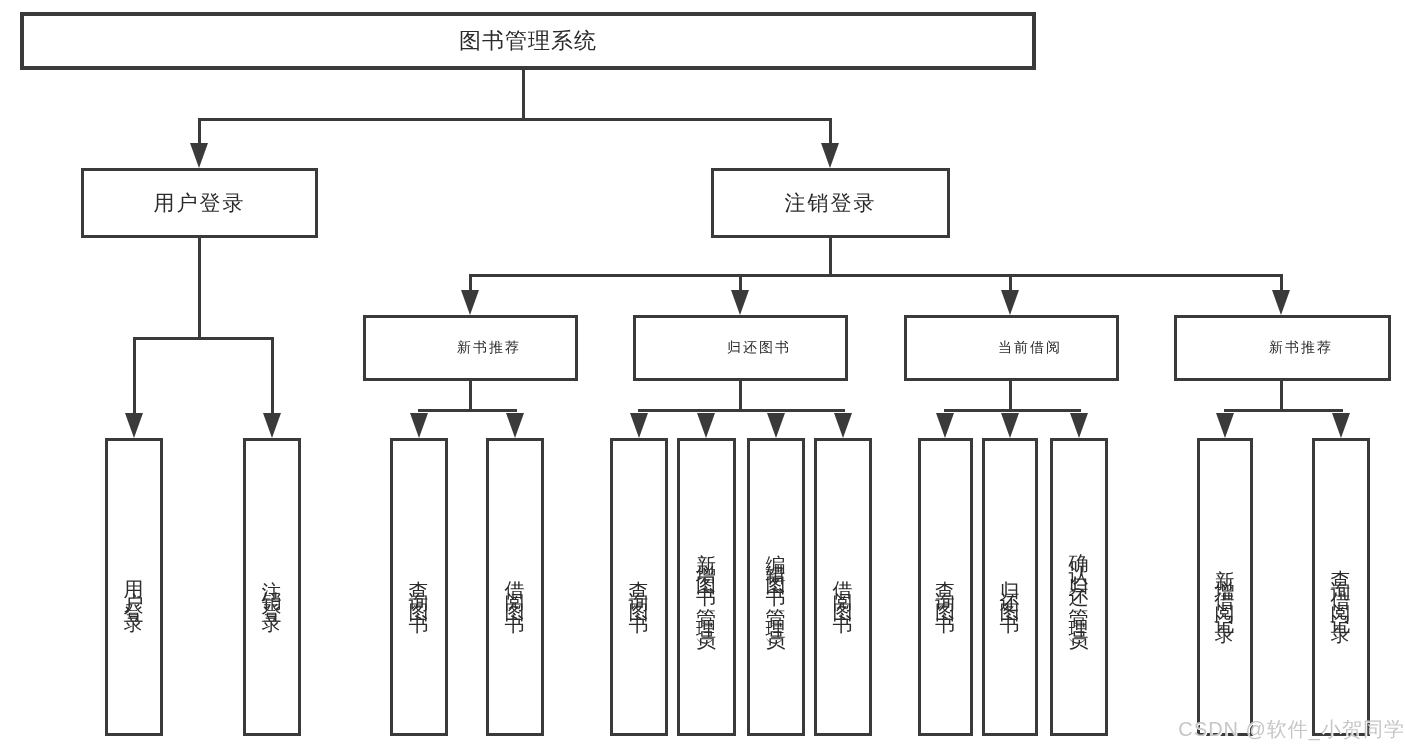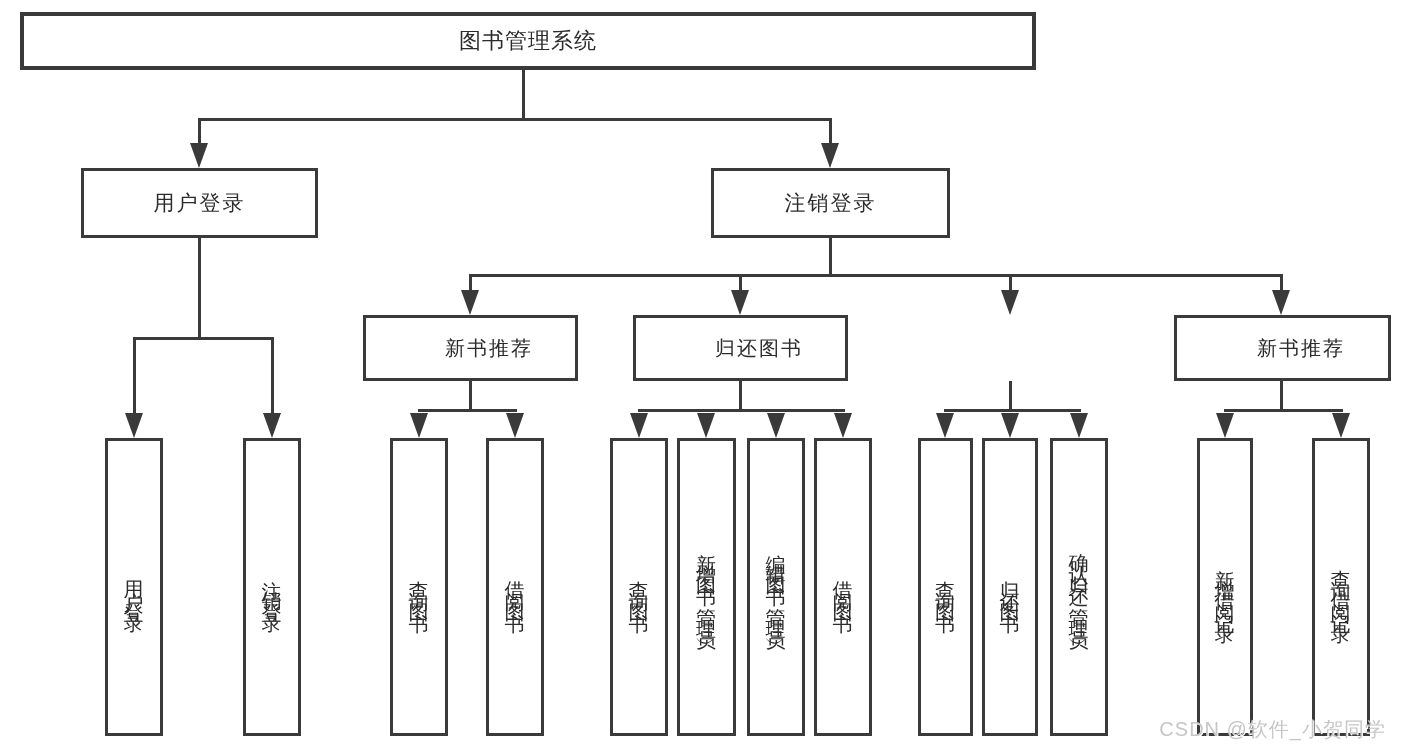--- a/index.html
+++ b/index.html
@@ -21,42 +21,42 @@
     background:#fff;
     border:3px solid var(--line);
     color:var(--text);
     display:flex;
     align-items:center;
     justify-content:center;
     text-align:center;
   }
   .root-box{border-width:4px;font-size:22px;letter-spacing:1px;}
   .l2-box{font-size:21px;letter-spacing:2px;}
-  .l3-box{font-size:20px;letter-spacing:2px;padding-left:37px;}
+  .l3-box{font-size:14px;letter-spacing:2px;padding-left:37px;}
   .leaf{
     top:438px;width:58px;height:298px;
     writing-mode:vertical-rl;
     text-orientation:mixed;
     font-size:20px;
     letter-spacing:11px;
     line-height:1;
   }
   .vline,.hline{position:absolute;background:var(--line);}
   .vline{width:3px;}
   .hline{height:3px;}
   .arrow{
     position:absolute;
     width:0;height:0;
     border-left:9px solid transparent;
     border-right:9px solid transparent;
     border-top:25px solid var(--line);
   }
   .watermark{
     position:absolute;
-    top:716px;right:19px;
+    top:716px;right:0;
     font-size:20px;
     color:var(--wm);
     letter-spacing:1px;
     text-shadow:1px 1px 0 #ffffff;
     white-space:nowrap;
   }
 </style>
 </head>
 <body>
 
@@ -87,20 +87,21 @@
   <div class="vline" style="left:739px;top:274px;height:18px"></div>
   <div class="vline" style="left:1009px;top:274px;height:18px"></div>
   <div class="vline" style="left:1280px;top:274px;height:18px"></div>
   <div class="arrow" style="left:461px;top:290px"></div>
   <div class="arrow" style="left:731px;top:290px"></div>
   <div class="arrow" style="left:1001px;top:290px"></div>
   <div class="arrow" style="left:1272px;top:290px"></div>
 
   <div class="box l3-box" style="left:363px;top:315px;width:215px;height:66px">新书推荐</div>
   <div class="box l3-box" style="left:633px;top:315px;width:215px;height:66px">归还图书</div>
+  <div class="box l3-box" style="left:904px;top:315px;width:215px;height:66px">当前借阅</div>
   <div class="box l3-box" style="left:1174px;top:315px;width:217px;height:66px">新书推荐</div>
 
   <div class="vline" style="left:469px;top:381px;height:30px"></div>
   <div class="hline" style="left:418px;top:409px;width:99px"></div>
   <div class="arrow" style="left:410px;top:413px"></div>
   <div class="arrow" style="left:506px;top:413px"></div>
 
   <div class="vline" style="left:739px;top:381px;height:30px"></div>
   <div class="hline" style="left:638px;top:409px;width:207px"></div>
   <div class="arrow" style="left:630px;top:413px"></div>

